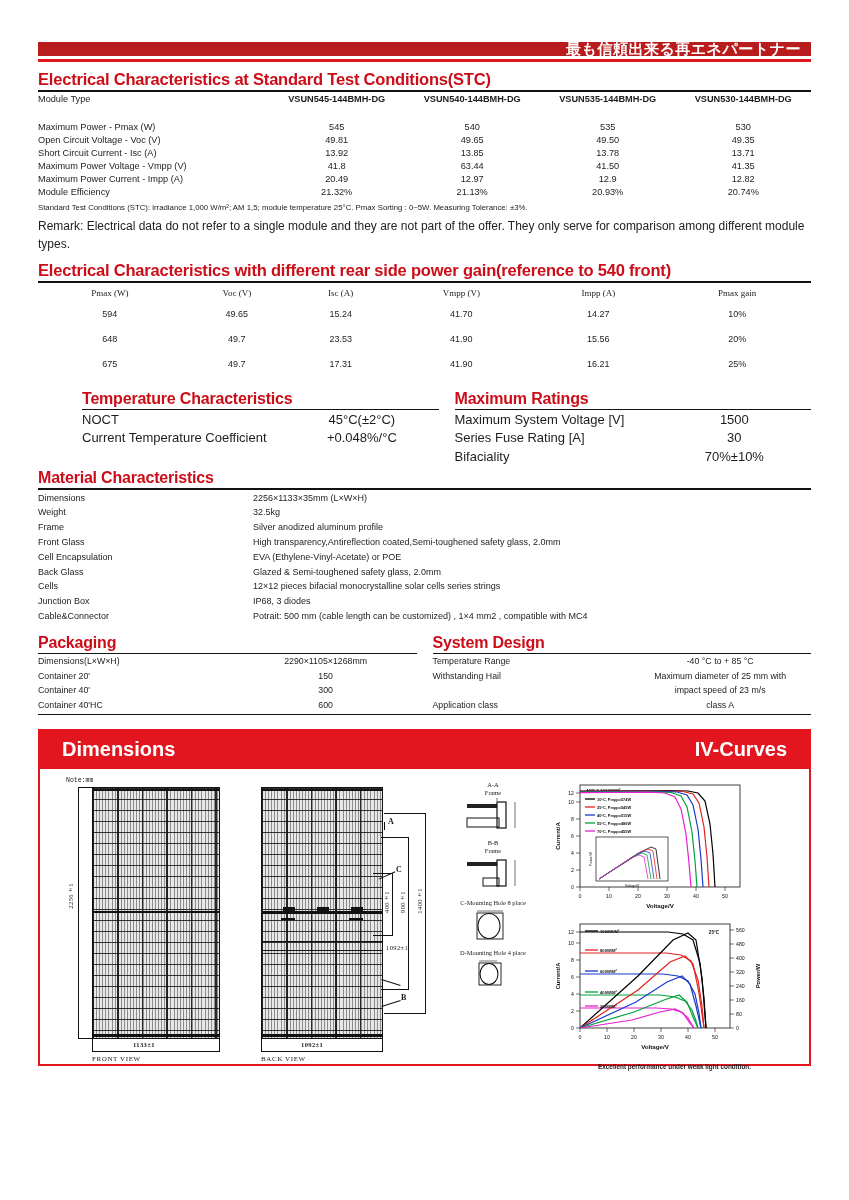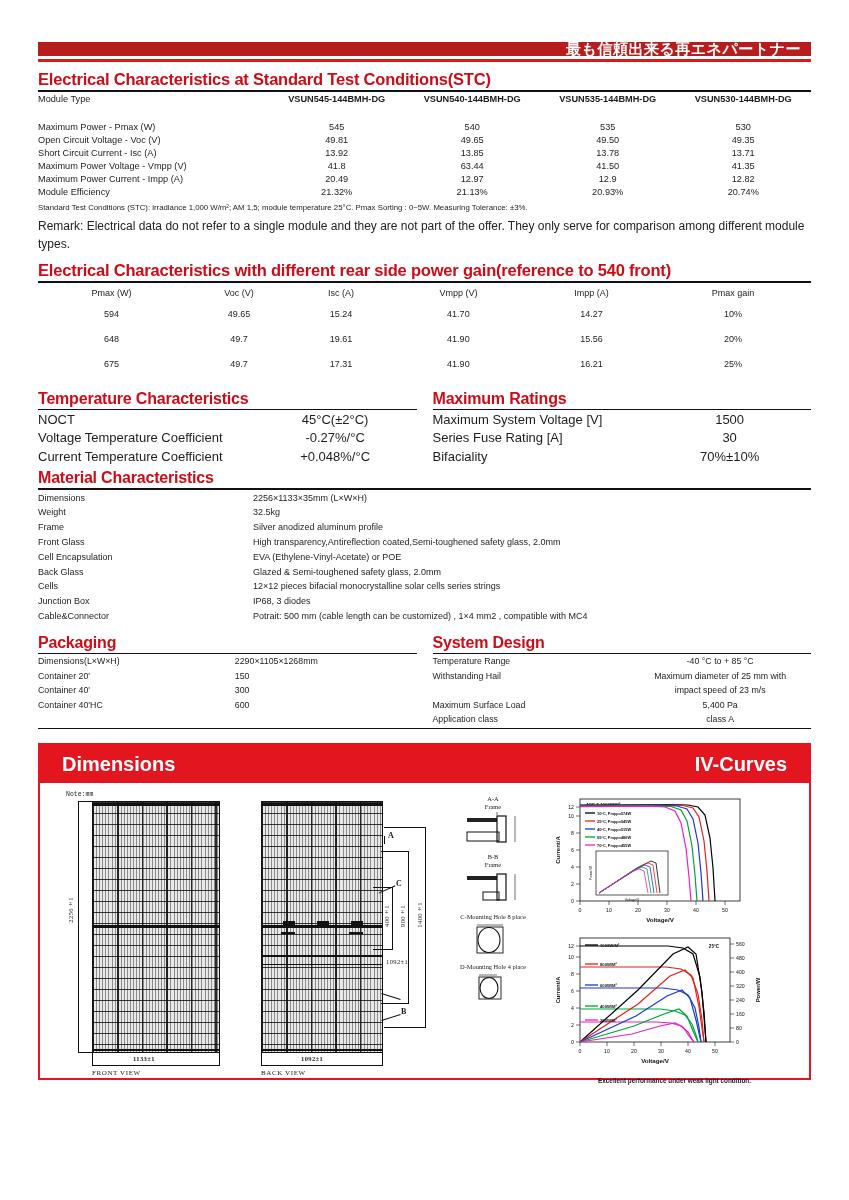--- a/index.html
+++ b/index.html
@@ -53,38 +53,38 @@
   .stc td.lbl { width: 235px; }
   .stc td.val { width: 140px; }
   .stc .hdr td { font-size: 9.2px; padding-bottom: 10px; }
   .stc .hdr td.val { font-weight: bold; }
   .stc tr.first td { padding-top: 8px; }
   .note { font-size: 7.8px; padding-top: 4px; line-height: 1.45; color: #222; }
   .note2 { font-size: 12px; padding-top: 5px; line-height: 1.45; color: #222; }
 
   
   .bif td { text-align: center; font-size: 9px; padding: 7.5px 0; }
-  .bif .hdr td { padding-top: 5px; padding-bottom: 3px; }
+  .bif .hdr td { padding-top: 5px; padding-bottom: 3px; font-family: Liberation Serif, serif; }
 
   
   .two-col { display: flex; gap: 16px; }
   .col { flex: 1; min-width: 0; }
   .col .lbl { width: 57%; }
   .col .val { width: 43%; }
   .col td { font-size: 13px; padding: 1.7px 0; }
 
   
   .mat td.lbl { width: 215px; }
   .mat td.val { text-align: left; }
   .mat td { font-size: 9px; padding: 2.4px 0; }
 
   
   .pk td { font-size: 8.8px; padding: 2.2px 0; }
   .pk td.lbl { width: 52%; }
-  .pk td.val { width: 48%; text-align: left; }
+  .pk td.val { width: 48%; text-align: center; }
   .sd td.val { text-align: center; }
 
   
   .panel { margin-top: 14px; border: 2.5px solid #e3151f; background:#fff; }
   .panel-head {
     background: #e3151f; height: 38px;
     display: flex; align-items: center; justify-content: space-between;
     padding: 0 22px;
   }
   .panel-head div { color:#fff; font-size: 20px; font-weight: bold; }
@@ -226,49 +226,45 @@
       <td>594</td>
       <td>49.65</td>
       <td>15.24</td>
       <td>41.70</td>
       <td>14.27</td>
       <td>10%</td>
     </tr>
     <tr>
       <td>648</td>
       <td>49.7</td>
-      <td>19.61</td>
+      <td>23.53</td>
       <td>41.90</td>
       <td>15.56</td>
       <td>20%</td>
     </tr>
     <tr>
       <td>675</td>
       <td>49.7</td>
       <td>17.31</td>
       <td>41.90</td>
       <td>16.21</td>
       <td>25%</td>
     </tr>
   </tbody>
     </table>
 
-  <div class="two-col" style="margin-top:6px;">
+  <div class="two-col" style="margin-top:6px;margin-left:44px;">
     <div class="col">
       <div class="sect-title sm">Temperature Characteristics</div>
       <div class="rule-thin"></div>
       <table>
         <tbody>
             <tr>
           <td class="lbl">NOCT</td>
           <td class="val">45°C(±2°C)</td>
-        </tr>
-        <tr>
-          <td class="lbl">Voltage Temperature Coefficient</td>
-          <td class="val">-0.27%/°C</td>
         </tr>
         <tr>
           <td class="lbl">Current Temperature Coefficient</td>
           <td class="val">+0.048%/°C</td>
         </tr>
       </tbody>
         </table>
     </div>
 
     <div class="col">
@@ -371,24 +367,20 @@
           <td class="lbl">Temperature Range</td>
           <td class="val">-40 °C to + 85 °C</td>
         </tr>
         <tr>
           <td class="lbl">Withstanding Hail</td>
           <td class="val">Maximum diameter of 25 mm with</td>
         </tr>
         <tr>
           <td class="lbl"></td>
           <td class="val">impact speed of 23 m/s</td>
-        </tr>
-        <tr>
-          <td class="lbl">Maximum Surface Load</td>
-          <td class="val">5,400 Pa</td>
         </tr>
         <tr>
           <td class="lbl">Application class</td>
           <td class="val">class A</td>
         </tr>
       </tbody>
         </table>
     </div>
   </div>
   <div class="rule-thin" style="margin-top:2px;"></div>

